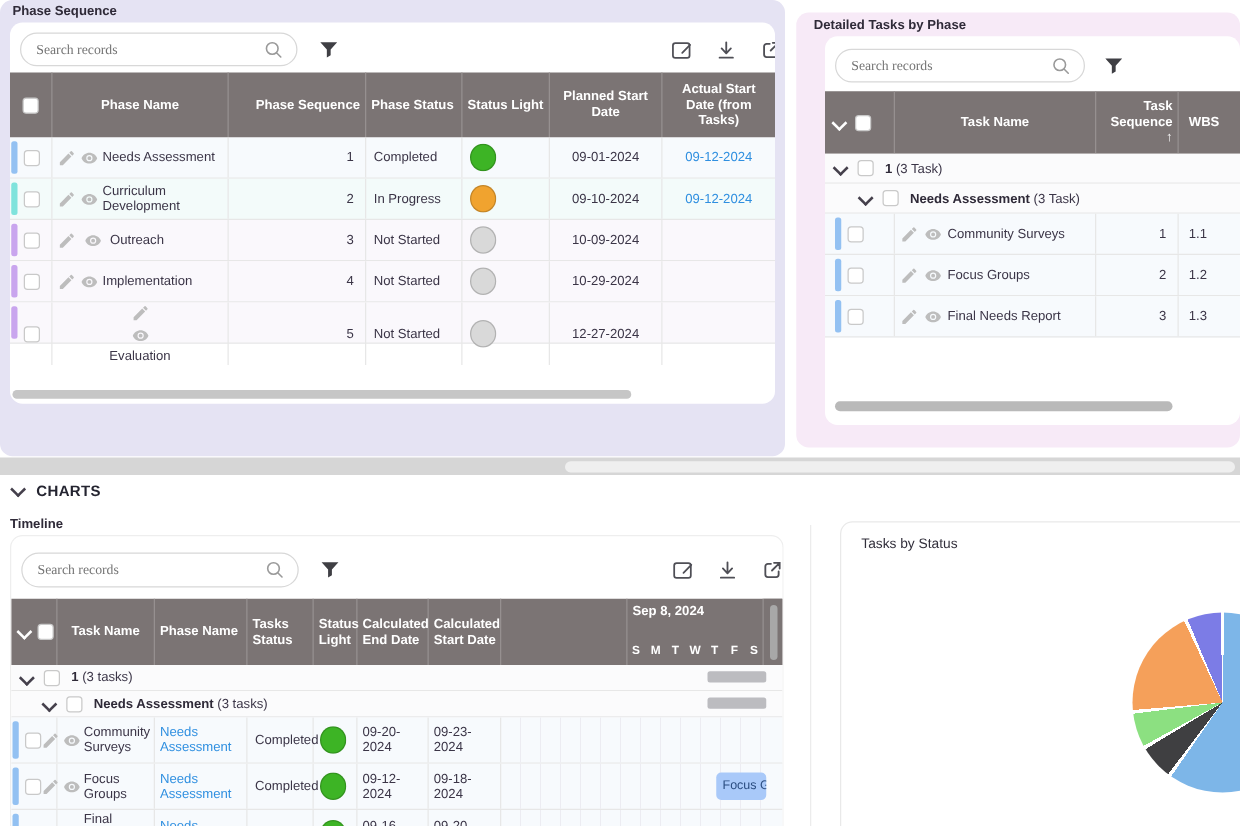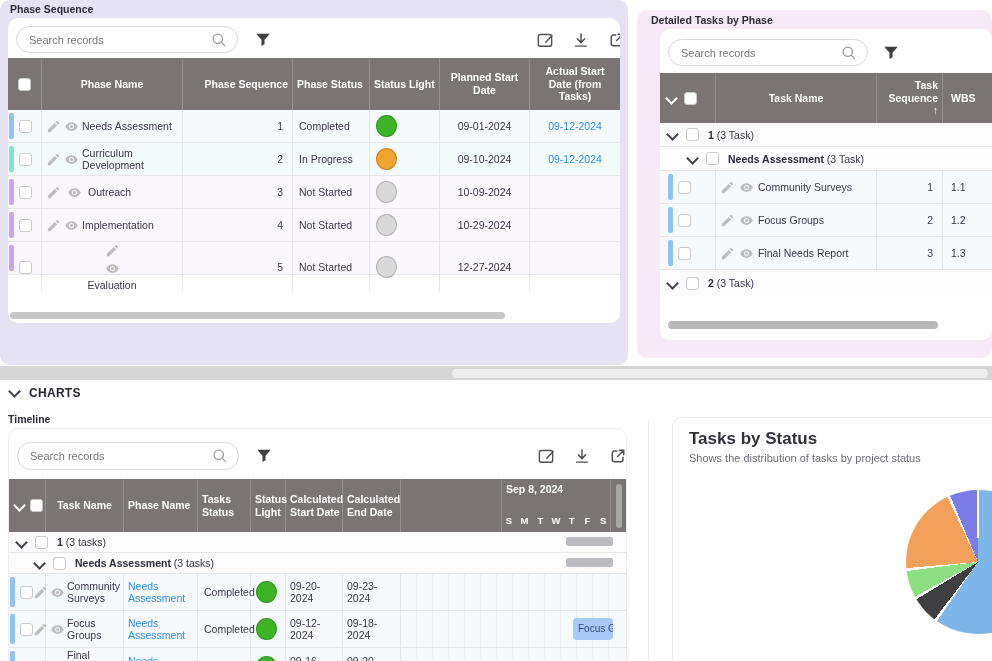--- a/index.html
+++ b/index.html
@@ -18,21 +18,21 @@
   .card{position:absolute;background:#fff;border-radius:10px;overflow:hidden;}
 
   
   .search-pill{
     position:absolute;display:flex;align-items:center;
     border:1px solid #d8d8d8;border-radius:15px;background:#fff;
     padding:0 10px;box-sizing:border-box;
   }
   .search-pill input{
     border:none;outline:none;flex:1;font-size:11px;color:#555;
-    font-family:Liberation Sans, sans-serif;background:transparent;min-width:0;
+    font-family:Liberation Serif, serif;background:transparent;min-width:0;
   }
   .tool-icon{position:absolute;width:18px;height:18px;color:#4f4f56;}
   .tool-icon svg{width:100%;height:100%;}
 
   
   .thead{background:#7b7474;color:#fff;display:grid;box-sizing:border-box;}
   .thead .hc{
     border-right:1px solid #969090;display:flex;align-items:center;
     font-size:10.5px;font-weight:bold;line-height:1.2;padding:2px 4px;box-sizing:border-box;
   }
@@ -340,25 +340,20 @@
               </svg></span>
             <span class="rowicon"><svg viewBox="0 0 24 24">
                 <use href="#i-eye"></use>
               </svg></span>
             <span>Final Needs Report</span>
           </div>
         <div class="bc right">3</div>
         <div class="bc" style="border-right:none;padding-left:8px;">1.3</div>
       </div>
 
-      <div class="grow" style="height:26px;padding-left:8px;border-bottom:none;">
-        <span class="chev"></span>
-        <span class="cbx"></span>
-        <span><b>2</b> <span>(3 Task)</span></span>
-      </div>
     </div>
 
     <div class="sbar" style="left:8px;top:292px;width:270px;height:8px;background:#b9b9b9;"></div>
   </div>
 </div>
 
 <div class="abs" style="left:0;top:366px;width:992px;height:14px;background:#d6d6d6;">
   <div style="position:absolute;left:452px;top:2.5px;width:536px;height:9px;background:#efefef;border-radius:5px;"></div>
 </div>
 
@@ -393,22 +388,22 @@
 
   <div class="thead abs" style="left:0;top:50px;width:617px;height:53px;grid-template-columns:37px 78px 74px 53px 35px 57px 58px 210px 15px;">
     <div class="hc" style="gap:6px;padding-left:6px;">
         <span class="chev white"></span>
         <span class="cbx"></span>
       </div>
     <div class="hc center">Task Name</div>
     <div class="hc">Phase Name</div>
     <div class="hc">Tasks Status</div>
     <div class="hc">Status Light</div>
+    <div class="hc">Calculated End Date</div>
     <div class="hc">Calculated Start Date</div>
-    <div class="hc">Calculated End Date</div>
     <div class="hc cal-head">
       <span class="week-sep"></span>
       <span style="position:absolute;left:105px;top:4px;font-size:10.5px;font-weight:bold;">Sep 8, 2024</span>
       <span style="position:absolute;left:100px;bottom:6px;width:110px;display:flex;">
         <span style="flex:1;text-align:center;font-size:9.5px;font-weight:bold;">S</span>
         <span style="flex:1;text-align:center;font-size:9.5px;font-weight:bold;">M</span>
         <span style="flex:1;text-align:center;font-size:9.5px;font-weight:bold;">T</span>
         <span style="flex:1;text-align:center;font-size:9.5px;font-weight:bold;">W</span>
         <span style="flex:1;text-align:center;font-size:9.5px;font-weight:bold;">T</span>
         <span style="flex:1;text-align:center;font-size:9.5px;font-weight:bold;">F</span>
@@ -507,16 +502,15 @@
         </div>
       <div class="bc center">09-16-2024</div>
       <div class="bc center">09-20-2024</div>
       <div class="bc cal"></div>
       <div class="bc" style="border-right:none;"></div>
     </div>
   </div>
 </div>
 
 <div class="card" style="left:672px;top:417px;width:340px;height:260px;border:1px solid #e9e9e9;box-sizing:border-box;overflow:visible;">
-  <div style="position:absolute;left:16px;top:11px;font-size:17px;font-weight:bold;color:#33303c;">Tasks by Status</div>
-  <div style="position:absolute;left:16px;top:34px;font-size:11px;color:#6e6b76;">Shows the distribution of tasks by project status</div>
+  <div style="position:absolute;left:16px;top:11px;font-size:11px;font-weight:normal;color:#33303c;">Tasks by Status</div>
   <div style="position: absolute; left: 233px; top: 72px; width: 144px; height: 144px; border-radius: 50%; background: conic-gradient(rgb(255, 255, 255) 0deg, rgb(255, 255, 255) 1.2deg, rgb(125, 182, 232) 1.2deg, rgb(125, 182, 232) 214.8deg, rgb(255, 255, 255) 214.8deg, rgb(255, 255, 255) 216deg, rgb(255, 255, 255) 216deg, rgb(255, 255, 255) 217.2deg, rgb(63, 63, 65) 217.2deg, rgb(63, 63, 65) 238.8deg, rgb(255, 255, 255) 238.8deg, rgb(255, 255, 255) 240deg, rgb(255, 255, 255) 240deg, rgb(255, 255, 255) 241.2deg, rgb(140, 224, 129) 241.2deg, rgb(140, 224, 129) 262.8deg, rgb(255, 255, 255) 262.8deg, rgb(255, 255, 255) 264deg, rgb(255, 255, 255) 264deg, rgb(255, 255, 255) 265.2deg, rgb(245, 160, 90) 265.2deg, rgb(245, 160, 90) 334.8deg, rgb(255, 255, 255) 334.8deg, rgb(255, 255, 255) 336deg, rgb(255, 255, 255) 336deg, rgb(255, 255, 255) 337.2deg, rgb(124, 124, 230) 337.2deg, rgb(124, 124, 230) 358.8deg, rgb(255, 255, 255) 358.8deg, rgb(255, 255, 255) 360deg);"></div>
 </div>
 
 </body></html>

